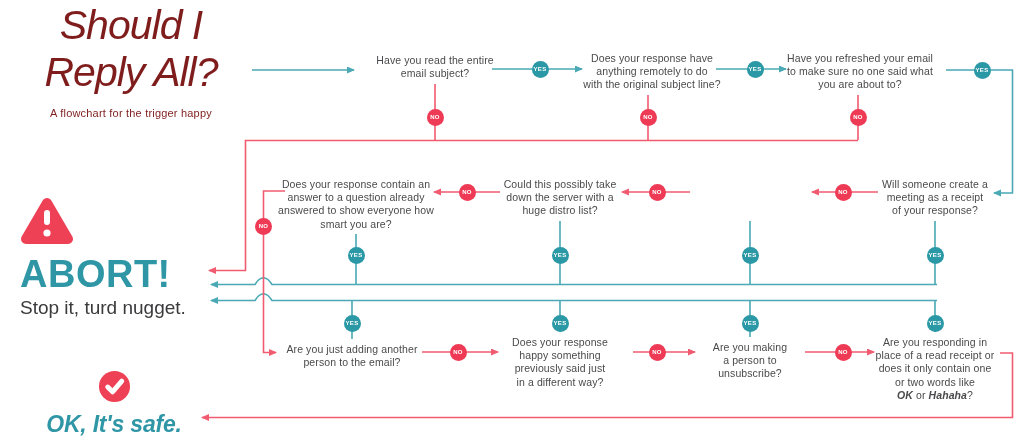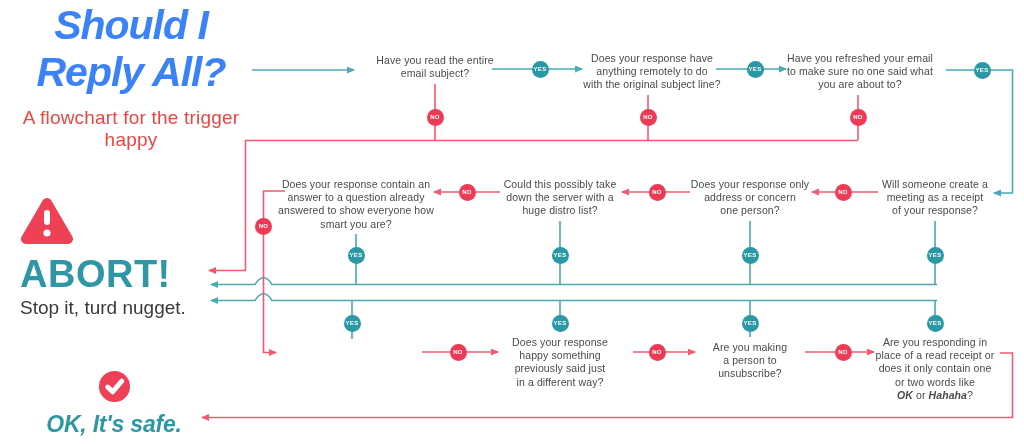--- a/index.html
+++ b/index.html
@@ -15,24 +15,24 @@
   .q .em{font-weight:bold;font-style:italic;}
   .badge{
     position:absolute;z-index:4;width:17px;height:17px;border-radius:50%;
     display:flex;align-items:center;justify-content:center;
     color:#fff;font-size:6px;font-weight:bold;letter-spacing:.3px;line-height:1;
   }
   .badge.yes{background:#2b98a6;}
   .badge.no{background:#ee3a55;}
   .title-block{position:absolute;left:2px;top:2px;width:258px;text-align:center;z-index:3;}
   .title-line{
-    font-size:41px;line-height:47px;font-weight:bold;font-style:italic;
-    color:#3b82f6;letter-spacing:-1px;
+    font-size:41px;line-height:47px;font-weight:normal;font-style:italic;
+    color:#7f1d1d;letter-spacing:-1px;
   }
-  .title-sub{margin-top:11px;font-size:19px;color:#ef4444;letter-spacing:.2px;}
+  .title-sub{margin-top:11px;font-size:11px;color:#7f1d1d;letter-spacing:.2px;}
   .abort-block{position:absolute;left:20px;top:196px;width:196px;text-align:left;z-index:3;}
   .abort-label{
     margin-top:2px;font-size:38px;line-height:40px;font-weight:bold;color:#2f96a6;letter-spacing:.5px;
   }
   .abort-sub{margin-top:3px;font-size:19px;color:#3a3a3c;}
   .safe-block{position:absolute;left:14px;top:370px;width:200px;text-align:center;z-index:3;}
   .safe-label{
     margin-top:4px;font-size:23px;font-weight:bold;font-style:italic;color:#2f96a6;letter-spacing:-.2px;
   }
   .safe-sub{margin-top:4px;font-size:11px;color:#3a3a3c;}
@@ -89,27 +89,26 @@
 answer to a question already
 answered to show everyone how
 smart you are?</div>
 
   <div class="q" style="left:775px;top:52px;width:170px">Have you refreshed your email
 to make sure no one said what
 you are about to?</div>
   <div class="q" style="left:480px;top:178px;width:160px">Could this possibly take
 down the server with a
 huge distro list?</div>
-  <div class="q" style="left:670px;top:178px;width:160px">Does your response only
-address or concern
-one person?</div>
   <div class="q" style="left:855px;top:178px;width:160px">Will someone create a
 meeting as a receipt
 of your response?</div>
 
+  <div class="q" style="left:262px;top:343px;width:180px">Are you just adding another
+person to the email?</div>
   <div class="q" style="left:485px;top:336px;width:150px">Does your response
 happy something
 previously said just
 in a different way?</div>
   <div class="q" style="left:690px;top:341px;width:120px">Are you making
 a person to
 unsubscribe?</div>
   <div class="q" style="left:845px;top:336px;width:180px"><span>Are you responding in
 place of a read receipt or
 does it only contain one

